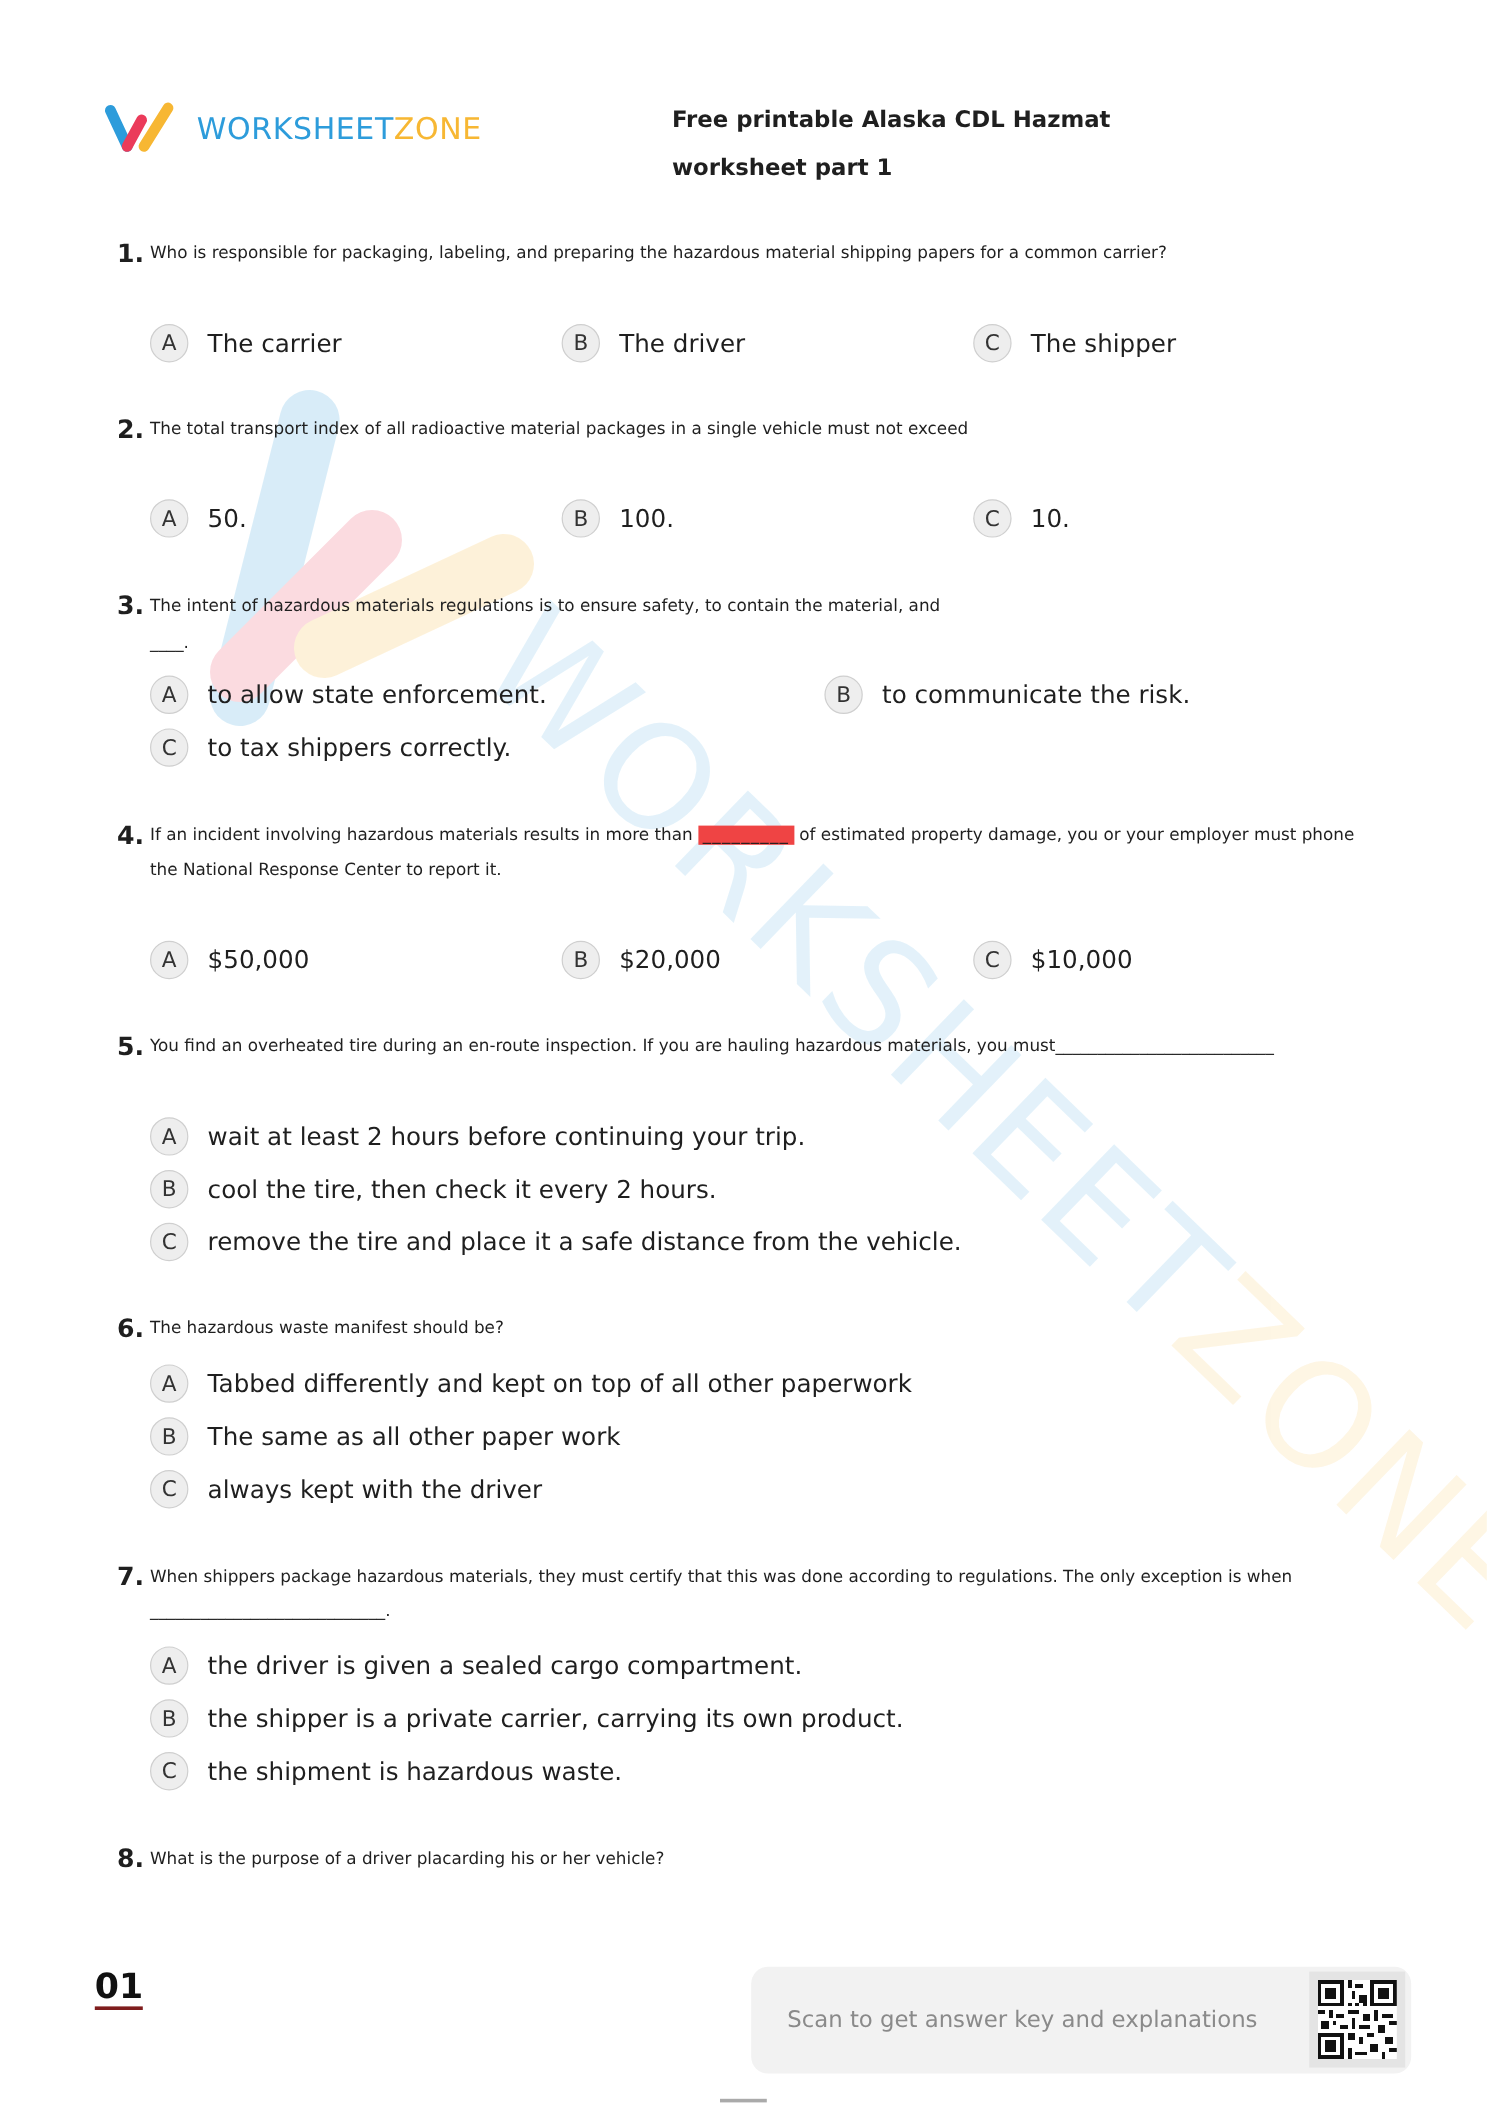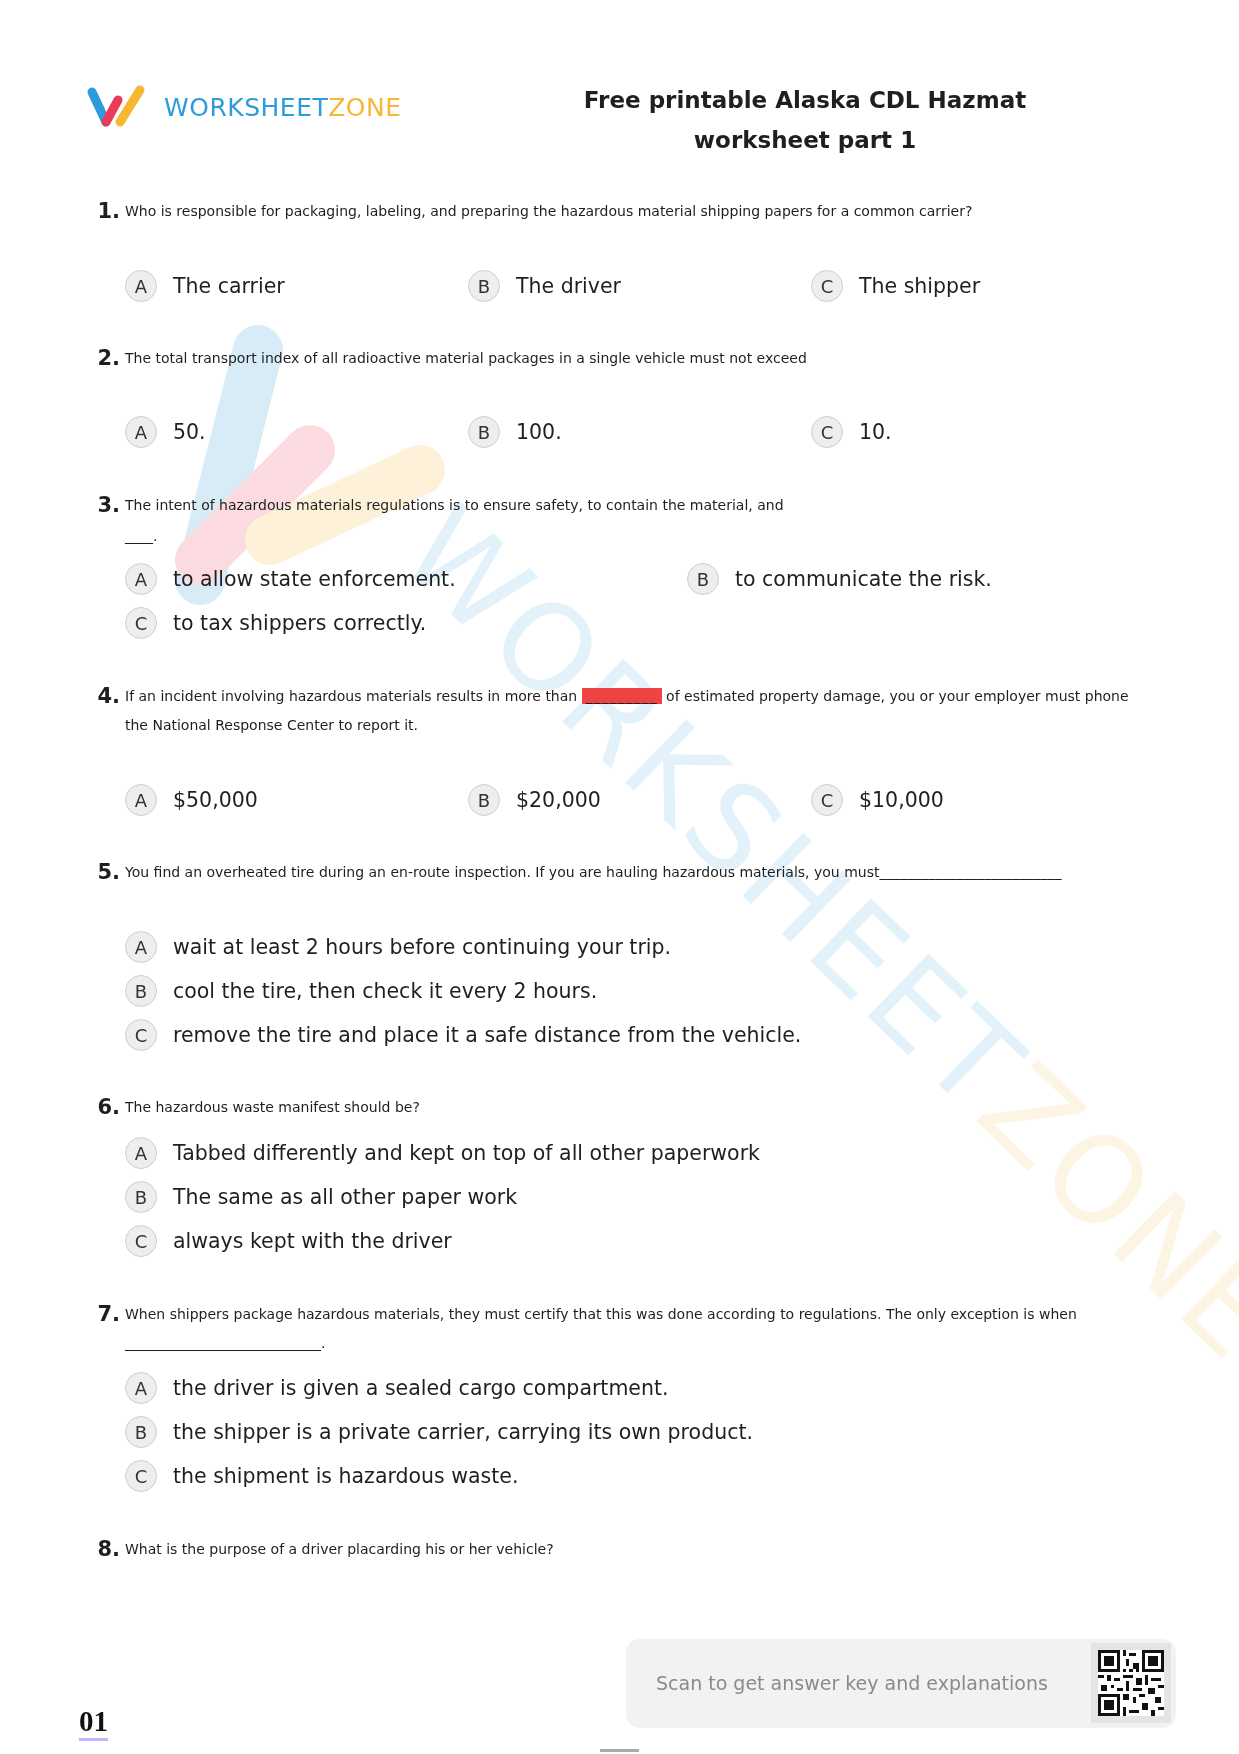--- a/index.html
+++ b/index.html
@@ -7,32 +7,32 @@
       width: 1239px; height: 1754px; position: relative; overflow: hidden;
       font-family: "DejaVu Sans", sans-serif; color: #1f1f1f;
     }
     .watermark { position: absolute; left: 0; top: 0; width: 1239px; height: 1754px; pointer-events: none; z-index: 0; }
     .header { position: absolute; left: 0; top: 0; width: 1239px; height: 180px; z-index: 2; }
     .logo { position: absolute; left: 84px; top: 82px; display: flex; align-items: center; }
     .logo svg { width: 68px; height: 50px; }
     .logo-text { margin-left: 12px; font-family: "DejaVu Sans", sans-serif; font-size: 25px; letter-spacing: 0.5px; font-weight: 400; }
     .logo-text .w { color: #2d9cdb; }
     .logo-text .z { color: #f7b733; }
-    .title { position: absolute; left: 560px; top: 80px; width: 490px; text-align: center; font-family: "DejaVu Sans", sans-serif; font-weight: 700; font-size: 23px; line-height: 40px; color: #1f1f1f; }
+    .title { position: absolute; left: 560px; top: 80px; width: 490px; font-family: "DejaVu Sans", sans-serif; font-weight: 700; font-size: 19px; line-height: 40px; color: #1f1f1f; }
 
     .questions { position: absolute; left: 0; top: 0; width: 1239px; z-index: 2; }
     .q { position: absolute; left: 84px; width: 1080px; }
     .q-num { position: absolute; left: 0; top: 0; width: 36px; font-weight: 700; font-size: 21px; line-height: 29px; text-align: right; }
     .q-text { position: absolute; left: 41px; top: 0; width: 1030px; font-size: 14px; line-height: 29px; color: #1f1f1f; }
     .blank-box { background: #ef4444; padding: 0 4px; letter-spacing: 1px; }
     .opt { position: absolute; display: flex; align-items: center; height: 34px; }
     .badge { width: 32px; height: 32px; border-radius: 50%; background: #eeeeee; border: 1px solid #cfcfcf; box-sizing: border-box; display: flex; align-items: center; justify-content: center; font-size: 18px; color: #333; }
     .opt-text { margin-left: 16px; font-size: 20.5px; color: #1f1f1f; white-space: nowrap; }
 
-    .page-num { position: absolute; left: 79px; top: 1706px; font-weight: 700; font-size: 29px; color: #111; border-bottom: 3px solid #c4b5fd; line-height: 30px; padding-bottom: 2px; z-index: 2; font-family: Liberation Serif, serif; }
+    .page-num { position: absolute; left: 79px; top: 1640px; font-weight: 700; font-size: 29px; color: #111; border-bottom: 3px solid #7f1d1d; line-height: 30px; padding-bottom: 2px; z-index: 2; }
     .scan-box { position: absolute; left: 626px; top: 1639px; width: 550px; height: 89px; background: #f2f2f2; border-radius: 14px; z-index: 2; }
     .scan-text { position: absolute; left: 30px; top: 0; line-height: 89px; font-size: 19px; color: #8a8a8a; }
     .qr { position: absolute; left: 465px; top: 4px; width: 80px; height: 80px; background: #e4e4e4; display: flex; align-items: center; justify-content: center; }
     .bottom-line { position: absolute; left: 600px; top: 1749px; width: 39px; height: 3px; background: #aaaaaa; z-index: 2; }
   </style>
 </head>
 <body>
 
 <svg class="watermark" viewBox="0 0 1239 1754">
   <g opacity="0.18">

